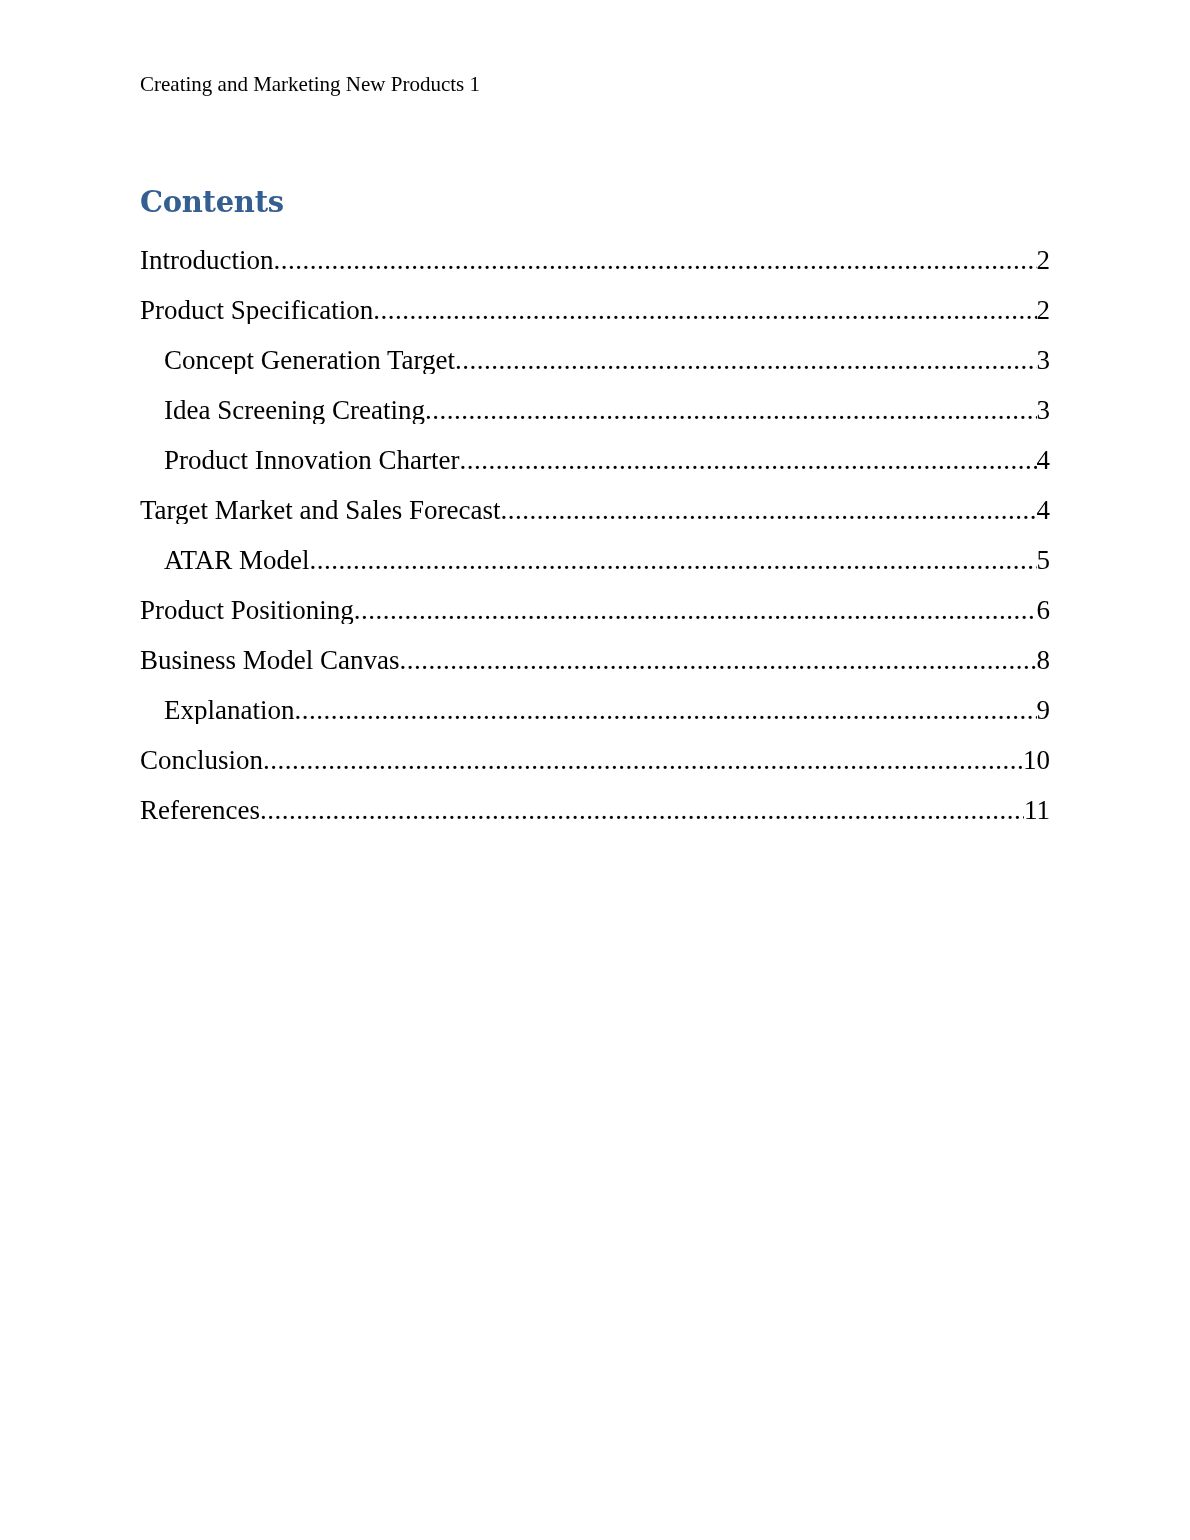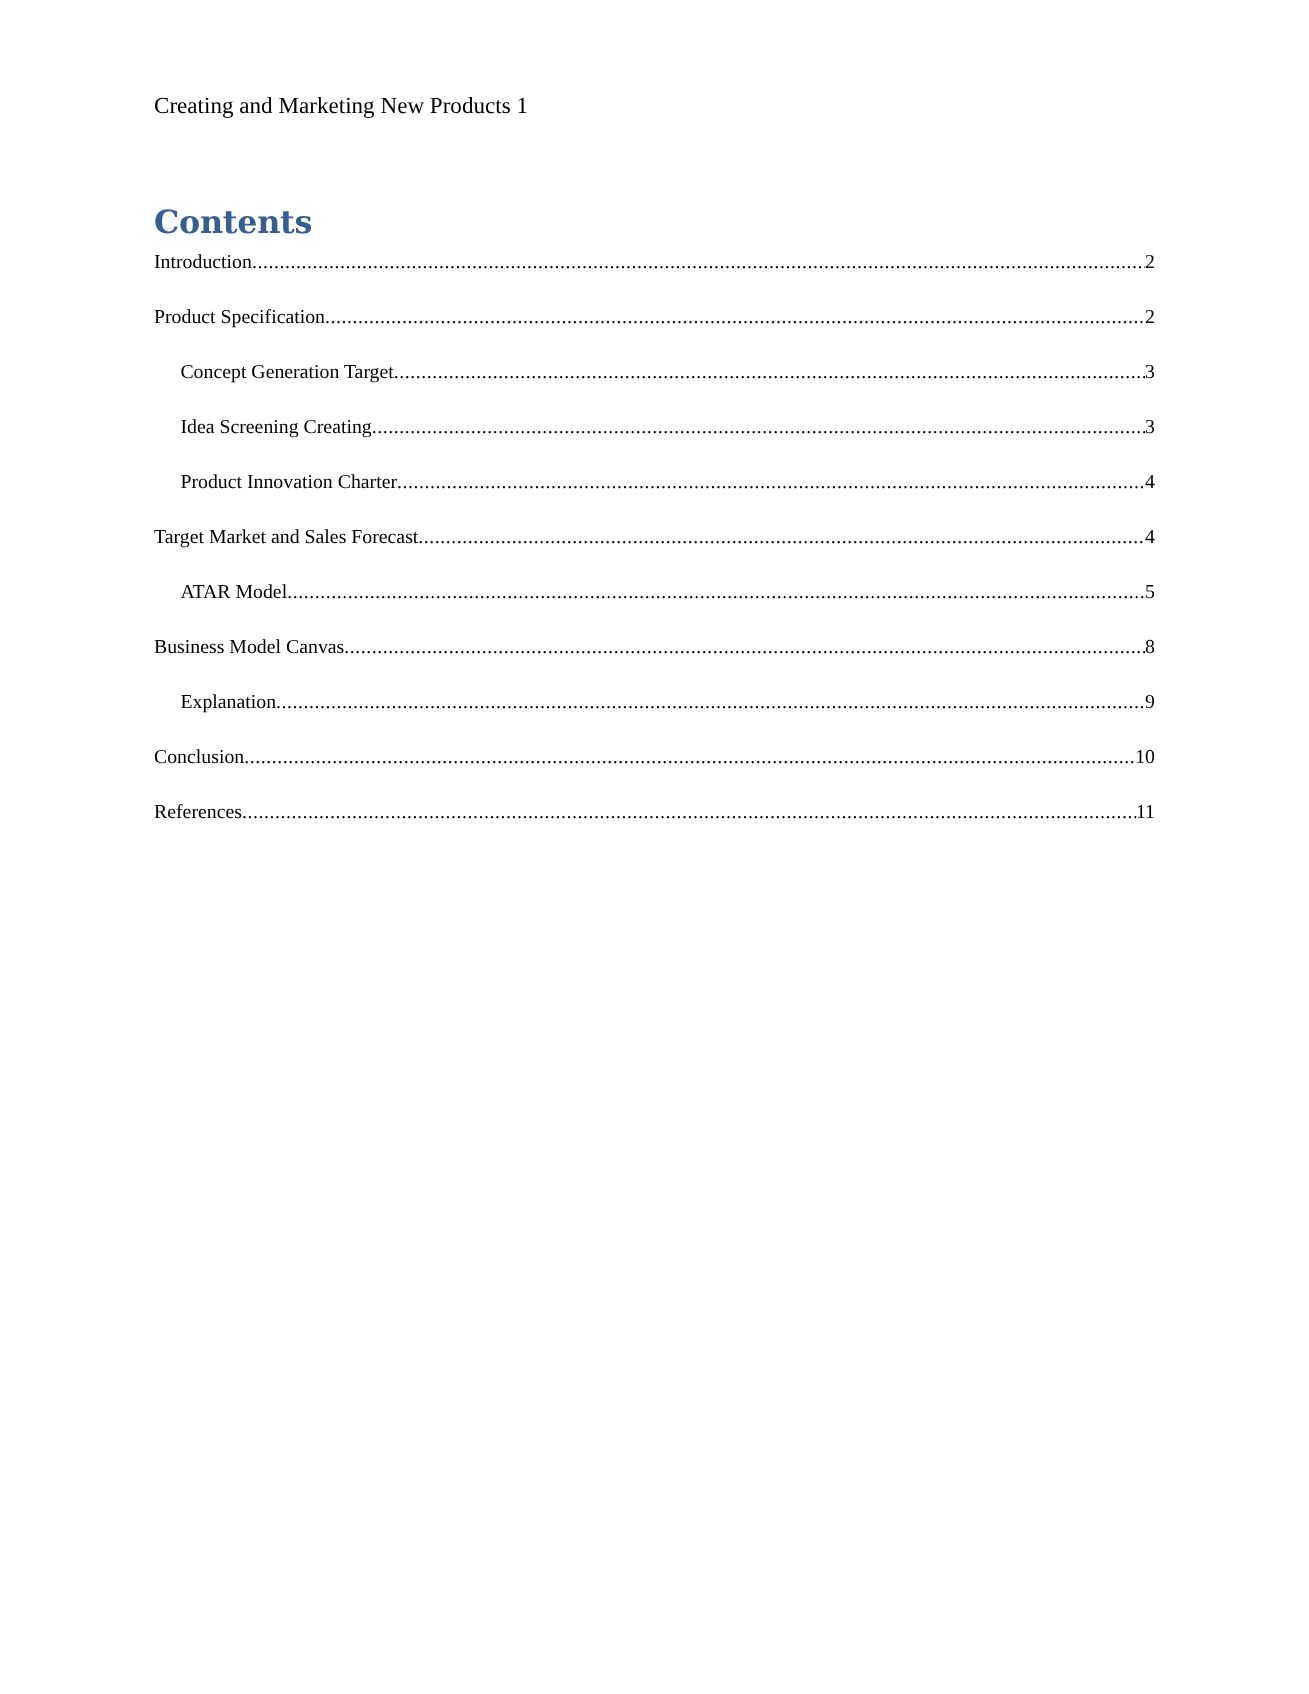--- a/index.html
+++ b/index.html
@@ -11,21 +11,21 @@
       width: 1190px;
       height: 1540px;
       position: relative;
       overflow: hidden;
       font-family: "Liberation Serif", serif;
       color: #000000;
     }
     .page-header {
       position: absolute;
       left: 140px;
-      top: 82px;
+      top: 70px;
       font-size: 21px;
       line-height: 28px;
       white-space: nowrap;
     }
     .toc-heading {
       position: absolute;
       left: 140px;
       top: 186px;
       font-family: "DejaVu Serif", serif;
       font-weight: bold;
@@ -38,23 +38,23 @@
       position: absolute;
       left: 140px;
       top: 224px;
       width: 910px;
       margin: 0;
       padding: 0;
       list-style: none;
     }
     .toc-entry {
       display: flex;
-      align-items: flex-start;
+      align-items: flex-end;
       height: 50px;
-      font-size: 18px;
+      font-size: 27px;
       line-height: 28px;
       white-space: nowrap;
       overflow: hidden;
       cursor: pointer;
     }
     .toc-entry.level-2 {
       padding-left: 24px;
     }
     .toc-title {
       flex: 0 0 auto;
@@ -110,20 +110,25 @@
     <span class="toc-title">Target Market and Sales Forecast</span>
     <span class="toc-leader"></span>
     <span class="toc-page">4</span>
   </li>
   <li class="toc-entry level-2">
     <span class="toc-title">ATAR Model</span>
     <span class="toc-leader"></span>
     <span class="toc-page">5</span>
   </li>
   <li class="toc-entry level-1">
+    <span class="toc-title">Product Positioning</span>
+    <span class="toc-leader"></span>
+    <span class="toc-page">6</span>
+  </li>
+  <li class="toc-entry level-1">
     <span class="toc-title">Business Model Canvas</span>
     <span class="toc-leader"></span>
     <span class="toc-page">8</span>
   </li>
   <li class="toc-entry level-2">
     <span class="toc-title">Explanation</span>
     <span class="toc-leader"></span>
     <span class="toc-page">9</span>
   </li>
   <li class="toc-entry level-1">

